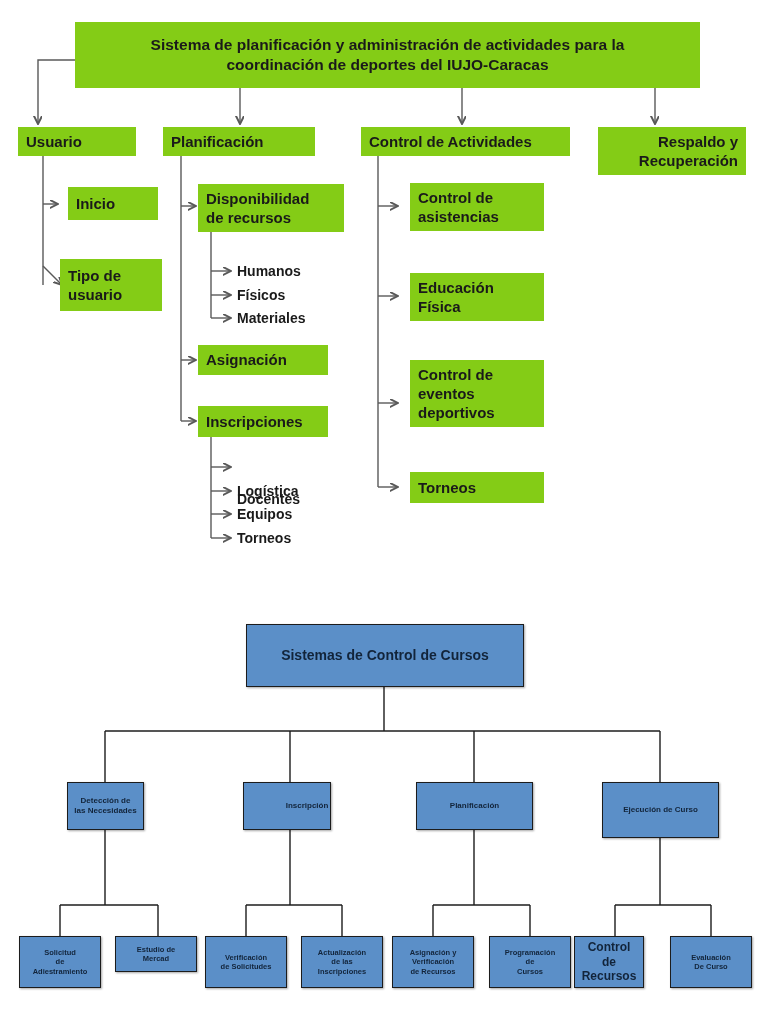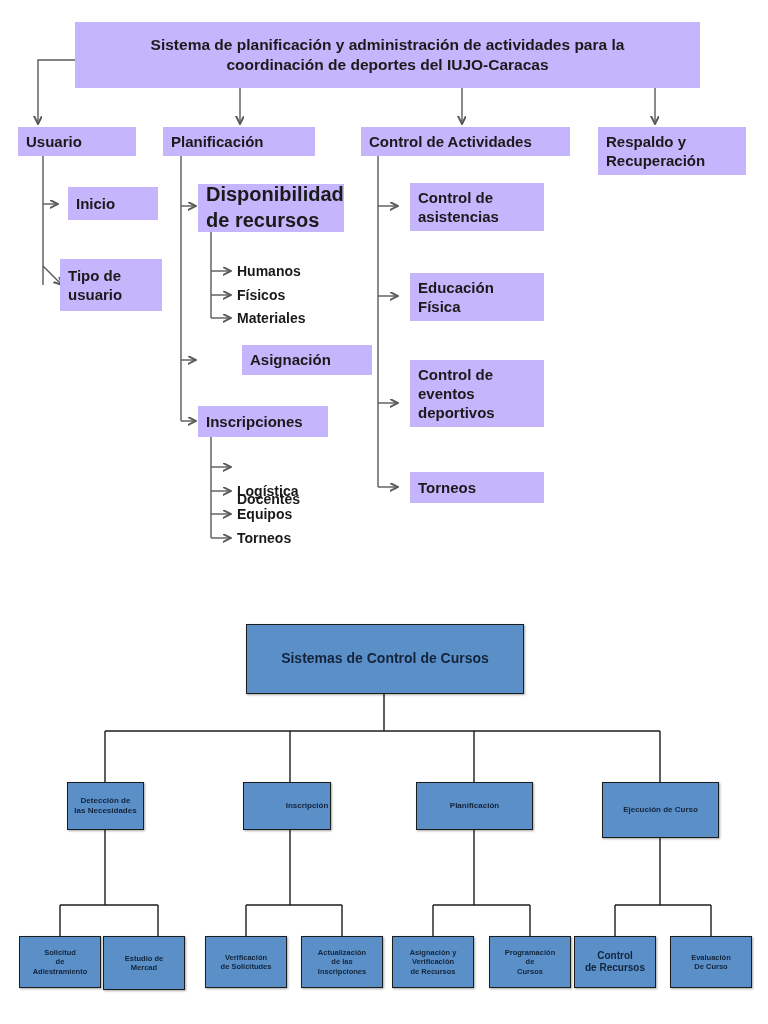--- a/index.html
+++ b/index.html
@@ -28,21 +28,21 @@
     align-items: center;
     z-index: 3;
   }
   .node .lbl {
     width: 100%;
     white-space: pre-line;
   }
 
   
   .orange {
-    background: #c4b5fd;
+    background: #84cc16;
     color: #1a1a1a;
     font-weight: 700;
   }
   .orange .lbl {
     padding: 0 8px;
     line-height: 1.28;
   }
   .orange.center { justify-content: center; }
   .orange.center .lbl { text-align: center; }
 
@@ -185,29 +185,29 @@
     <span class="lbl">Inicio</span>
   </div>
   <div class="node orange" style="left:60px; top:259px; width:102px; height:52px; font-size:15px;">
     <span class="lbl">Tipo de
 usuario</span>
   </div>
 
   <div class="node orange" style="left:163px; top:127px; width:152px; height:29px; font-size:15px;">
     <span class="lbl">Planificación</span>
   </div>
-  <div class="node orange" style="left:198px; top:184px; width:146px; height:48px; font-size:20px;">
+  <div class="node orange" style="left:198px; top:184px; width:146px; height:48px; font-size:15px;">
     <span class="lbl">Disponibilidad
 de recursos</span>
   </div>
   <div class="plainlabel" style="left:237px; top:263px;">Humanos</div>
   <div class="plainlabel" style="left:237px; top:287px;text-align:right;">Físicos</div>
   <div class="plainlabel" style="left:237px; top:310px;">Materiales</div>
 
-  <div class="node orange" style="left:198px; top:345px; width:130px; height:30px; font-size:15px;margin-left:44px;">
+  <div class="node orange" style="left:198px; top:345px; width:130px; height:30px; font-size:15px;">
     <span class="lbl">Asignación</span>
   </div>
   <div class="node orange" style="left:198px; top:406px; width:130px; height:31px; font-size:15px;">
     <span class="lbl">Inscripciones</span>
   </div>
   <div class="plainlabel" style="left:237px; top:459px;margin-top:32px;">Docentes</div>
   <div class="plainlabel" style="left:237px; top:483px;">Logística</div>
   <div class="plainlabel" style="left:237px; top:506px;">Equipos</div>
   <div class="plainlabel" style="left:237px; top:530px;">Torneos</div>
 
@@ -224,26 +224,26 @@
   </div>
   <div class="node orange" style="left:410px; top:360px; width:134px; height:67px; font-size:15px;">
     <span class="lbl">Control de
 eventos
 deportivos</span>
   </div>
   <div class="node orange" style="left:410px; top:472px; width:134px; height:31px; font-size:15px;">
     <span class="lbl">Torneos</span>
   </div>
 
-  <div class="node orange" style="left:598px; top:127px; width:148px; height:48px; font-size:15px;">
+  <div class="node orange" style="left:598px; top:127px; width:148px; height:48px; font-size:15px;text-align:right;">
     <span class="lbl">Respaldo y
 Recuperación</span>
   </div>
 
-  <div class="node blue" style="left:246px; top:624px; width:278px; height:70px; font-size:14px;">
+  <div class="node blue" style="left:246px; top:624px; width:278px; height:63px; font-size:14px;">
     <span class="lbl">Sistemas de Control de Cursos</span>
   </div>
 
   <div class="node blue" style="left:67px; top:782px; width:77px; height:48px; font-size:8px;">
     <span class="lbl">Detección de
 las Necesidades</span>
   </div>
   <div class="node blue" style="left:243px; top:782px; width:88px; height:48px; font-size:8px;padding-left:40px;">
     <span class="lbl">Inscripción</span>
   </div>
@@ -252,21 +252,21 @@
   </div>
   <div class="node blue" style="left:602px; top:782px; width:117px; height:56px; font-size:8px;">
     <span class="lbl">Ejecución de Curso</span>
   </div>
 
   <div class="node blue" style="left:19px; top:936px; width:82px; height:52px; font-size:7.5px;">
     <span class="lbl">Solicitud
 de
 Adiestramiento</span>
   </div>
-  <div class="node blue" style="left:103px; top:936px; width:82px; height:54px; font-size:7.5px;">
+  <div class="node blue" style="left:115px; top:936px; width:82px; height:36px; font-size:7.5px;">
     <span class="lbl">Estudio de
 Mercad</span>
   </div>
   <div class="node blue" style="left:205px; top:936px; width:82px; height:52px; font-size:7.5px;">
     <span class="lbl">Verificación
 de Solicitudes</span>
   </div>
   <div class="node blue" style="left:301px; top:936px; width:82px; height:52px; font-size:7.5px;">
     <span class="lbl">Actualización
 de las
@@ -275,21 +275,21 @@
   <div class="node blue" style="left:392px; top:936px; width:82px; height:52px; font-size:7.5px;">
     <span class="lbl">Asignación y
 Verificación
 de Recursos</span>
   </div>
   <div class="node blue" style="left:489px; top:936px; width:82px; height:52px; font-size:7.5px;">
     <span class="lbl">Programación
 de
 Cursos</span>
   </div>
-  <div class="node blue" style="left:574px; top:936px; width:82px; height:52px; font-size:10px;">
+  <div class="node blue" style="left:574px; top:936px; width:70px; height:52px; font-size:12px;">
     <span class="lbl">Control
 de Recursos</span>
   </div>
   <div class="node blue" style="left:670px; top:936px; width:82px; height:52px; font-size:7.5px;">
     <span class="lbl">Evaluación
 De Curso</span>
   </div>
 
 </div>
 

